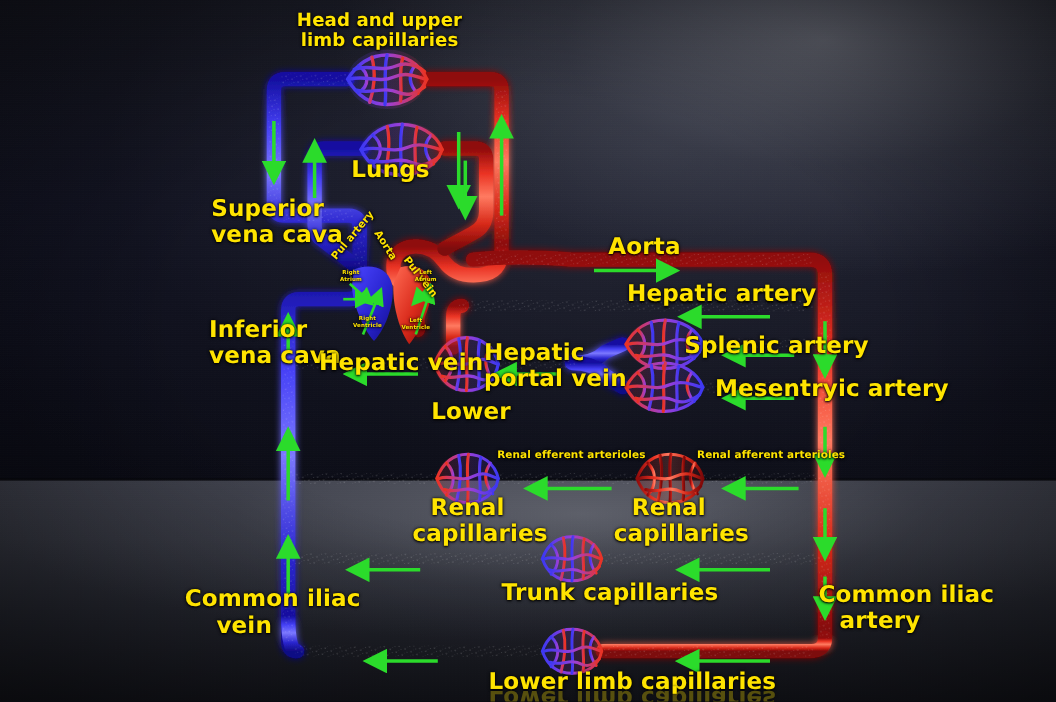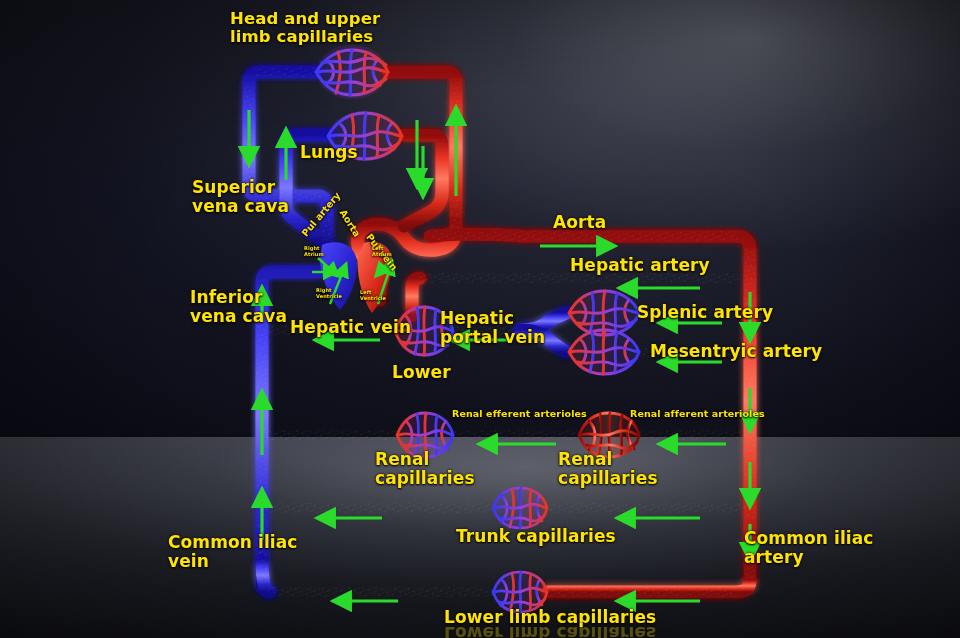--- a/index.html
+++ b/index.html
@@ -30,23 +30,23 @@
        repeating-linear-gradient(90deg,rgba(255,255,255,.025) 0 1px,rgba(0,0,0,0) 1px 3px);}
 
   
   .cap{position:absolute;}
   .cap svg{display:block;overflow:visible;}
 
   
   .lbl{position:absolute;color:#ffe400;font-weight:700;line-height:1.12;
        text-shadow:0 0 3px rgba(0,0,0,.95),0 1px 2px rgba(0,0,0,.95);
        white-space:pre;letter-spacing:.1px;}
-  .lbl.c{text-align:left;}
+  .lbl.c{text-align:center;}
   .l-lg{font-size:16.5px;}
-  .l-md{font-size:17px;}
+  .l-md{font-size:21px;}
   .l-sm{font-size:9.5px;font-weight:700;}
   .l-xs{font-size:5px;font-weight:700;color:#ffe400;}
   .rot-1{transform:rotate(-50deg);transform-origin:left top;}
   .rot-2{transform:rotate(58deg);transform-origin:left top;}
   .rot-3{transform:rotate(52deg);transform-origin:left top;}
   .refl{opacity:.30;transform:scaleY(-1);filter:blur(.4px);}
 </style>
 </head>
 <body>
 
@@ -396,21 +396,21 @@
 Ventricle</div>
   <div class="lbl l-xs c" style="left:372px;top:246px;width:30px;">Left
 Atrium</div>
   <div class="lbl l-xs c" style="left:360px;top:290px;width:36px;">Left
 Ventricle</div>
 
   <div class="lbl l-md" style="left:553px;top:213px;">Aorta</div>
 
   <div class="lbl l-md" style="left:570px;top:256px;">Hepatic artery</div>
 
-  <div class="lbl l-md" style="left:616px;top:303px;padding-left:21px;">Splenic artery</div>
+  <div class="lbl l-md" style="left:601px;top:303px;padding-left:21px;">Splenic artery</div>
 
   <div class="lbl l-md" style="left:632px;top:342px;padding-left:18px;">Mesentryic artery</div>
 
   <div class="lbl l-md" style="left:290px;top:318px;text-align:right;">Hepatic vein</div>
 
   <div class="lbl l-md c" style="left:440px;top:309px;width:84px;">Hepatic
 portal vein</div>
 
   <div class="lbl l-md c" style="left:392px;top:363px;width:64px;">Lower</div>
 

